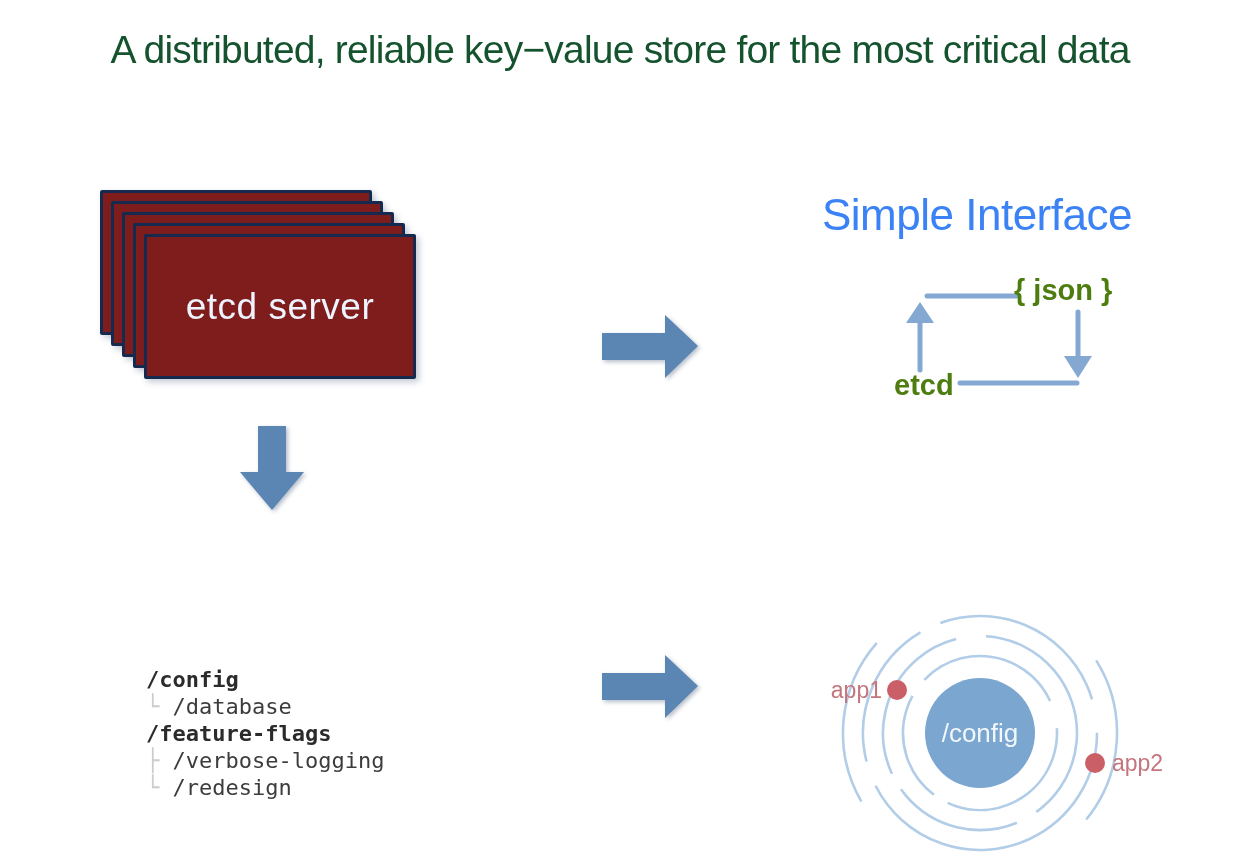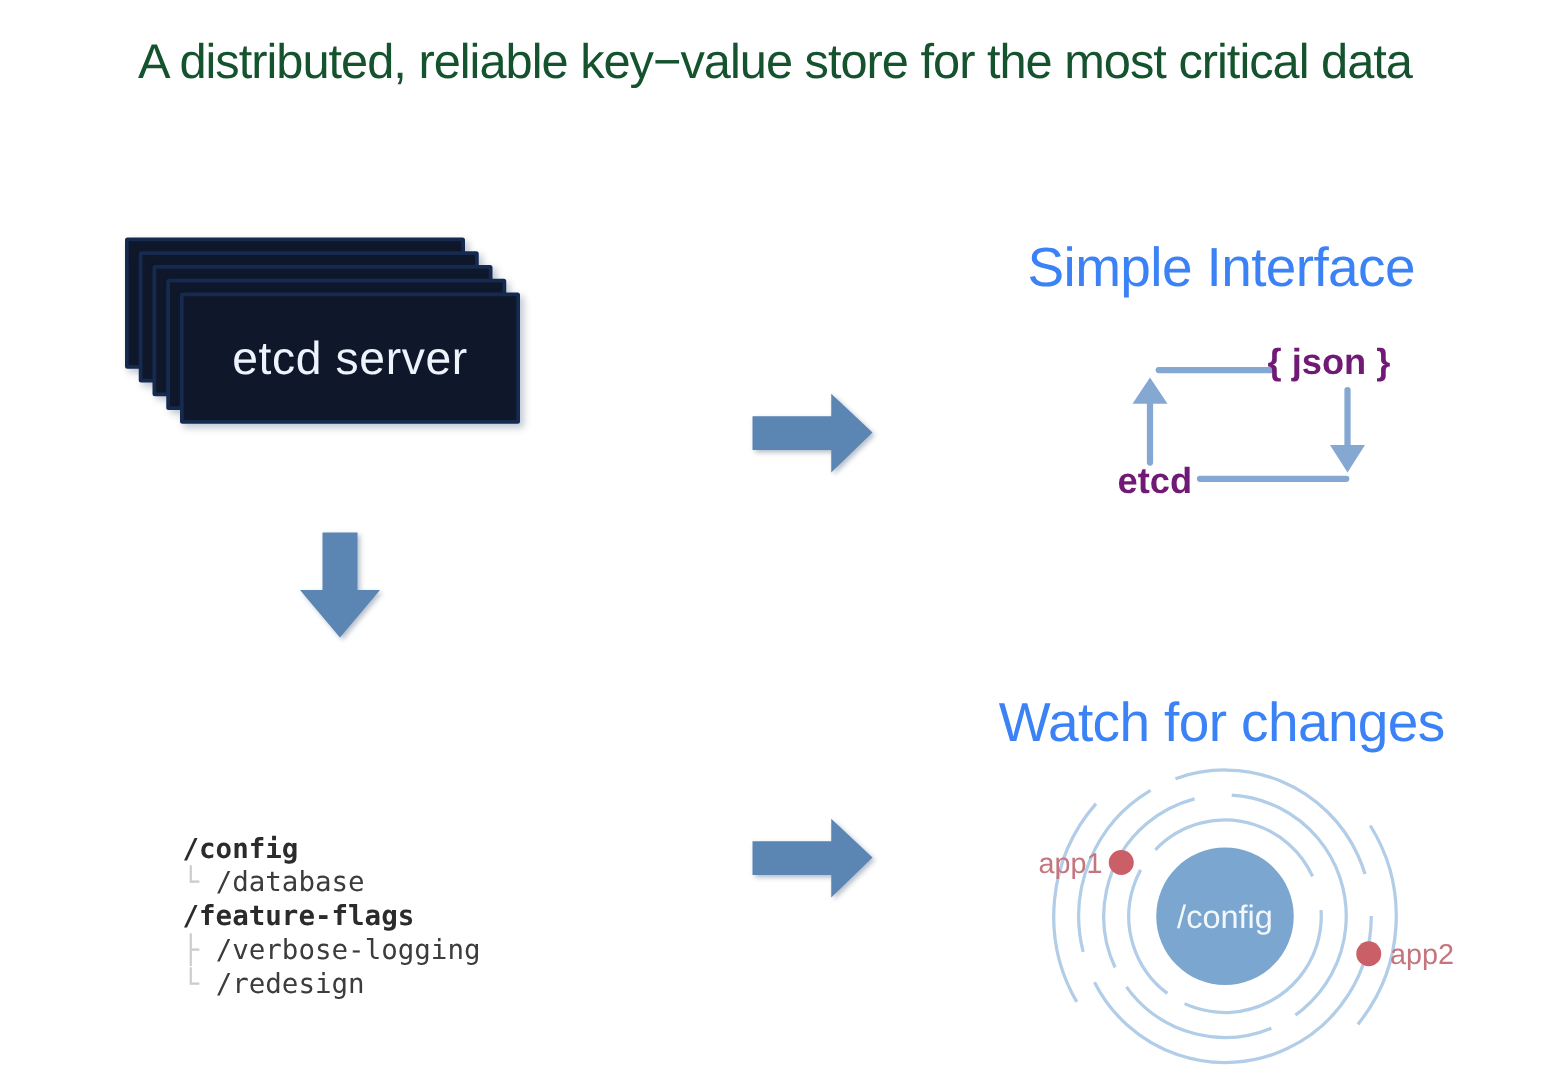--- a/index.html
+++ b/index.html
@@ -21,40 +21,40 @@
     position:absolute; font-size:44px; font-weight:300; color:#3b82f6;
     letter-spacing:-0.5px; white-space:nowrap;
   }
   .heading.simple   { left:822px; top:190px; }
   .heading.keyvalue { left:117px; top:558px; }
   .heading.watch    { left:799px; top:554px; }
 
   
   .stack { position:absolute; left:100px; top:190px; width:320px; height:192px; }
   .etcd-card {
-    position:absolute; width:272px; height:105px; box-sizing:border-box;
-    background:#0f172a; border:3px solid #16294f; border-radius:2px;
+    position:absolute; width:272px; height:145px; box-sizing:border-box;
+    background:#7f1d1d; border:3px solid #16294f; border-radius:2px;
     box-shadow:3px 3px 6px rgba(40,60,100,0.28);
   }
   .etcd-label {
     position:absolute; left:0; top:0; width:100%; height:100%;
     display:flex; align-items:center; justify-content:center;
     color:#eef4fd; font-size:37px; font-weight:300; letter-spacing:0.5px;
   }
 
   
   .arrow-svg { position:absolute; filter:drop-shadow(2px 2px 2px rgba(70,90,120,0.40)); }
   .arrow-svg polygon { fill:#5b85b3; }
 
   
   .cycle-svg { position:absolute; left:880px; top:270px; }
   .cycle-svg line { stroke:#84a8d1; stroke-width:5; stroke-linecap:round; }
   .cycle-svg polygon { fill:#84a8d1; }
   .cycle-label {
-    position:absolute; font-weight:bold; color:#701a75; white-space:nowrap;
+    position:absolute; font-weight:bold; color:#4d7c0f; white-space:nowrap;
   }
   .cycle-label.json { left:1014px; top:274px; font-size:29px; }
   .cycle-label.http { left:894px;  top:369px; font-size:29px; }
 
   
   .tree {
     position:absolute; left:146px; top:666px;
     font-family:"DejaVu Sans Mono", monospace; font-size:22px; line-height:27px;
     color:#3c3c3c; white-space:pre;
   }
@@ -109,21 +109,20 @@
     <polygon points="26,53 54,53 40,32"></polygon>
     <line x1="198" y1="42" x2="198" y2="87"></line>
     <polygon points="184,86 212,86 198,108"></polygon>
     <line x1="80" y1="113" x2="197" y2="113"></line>
   </svg>
   <div class="cycle-label json">{ json }</div>
   <div class="cycle-label http">etcd</div>
 
   <div class="tree" id="kv-tree"><div class="tree-row bold"><span>/config</span></div><div class="tree-row"><span class="tree-connector">└&nbsp;</span><span>/database</span></div><div class="tree-row bold"><span>/feature-flags</span></div><div class="tree-row"><span class="tree-connector">├&nbsp;</span><span>/verbose-logging</span></div><div class="tree-row"><span class="tree-connector">└&nbsp;</span><span>/redesign</span></div></div>
 
-  <div class="heading watch">Watch for changes</div>
 
   <svg class="watch-svg" width="430" height="265">
     <circle class="ring" cx="190" cy="135" r="77" stroke-dasharray="130 16 110 20 150 28" transform="rotate(18 190 135)"></circle>
     <circle class="ring" cx="190" cy="135" r="97" stroke-dasharray="160 22 130 18 170 30" transform="rotate(-40 190 135)"></circle>
     <circle class="ring" cx="190" cy="135" r="117" stroke-dasharray="180 26 150 22 190 34" transform="rotate(65 190 135)"></circle>
     <circle class="ring" cx="190" cy="135" r="137" stroke-dasharray="170 265" transform="rotate(-32 190 135)"></circle>
 
     <circle class="core" cx="190" cy="135" r="55"></circle>
     <text class="core-label" x="190" y="144">/config</text>
 

